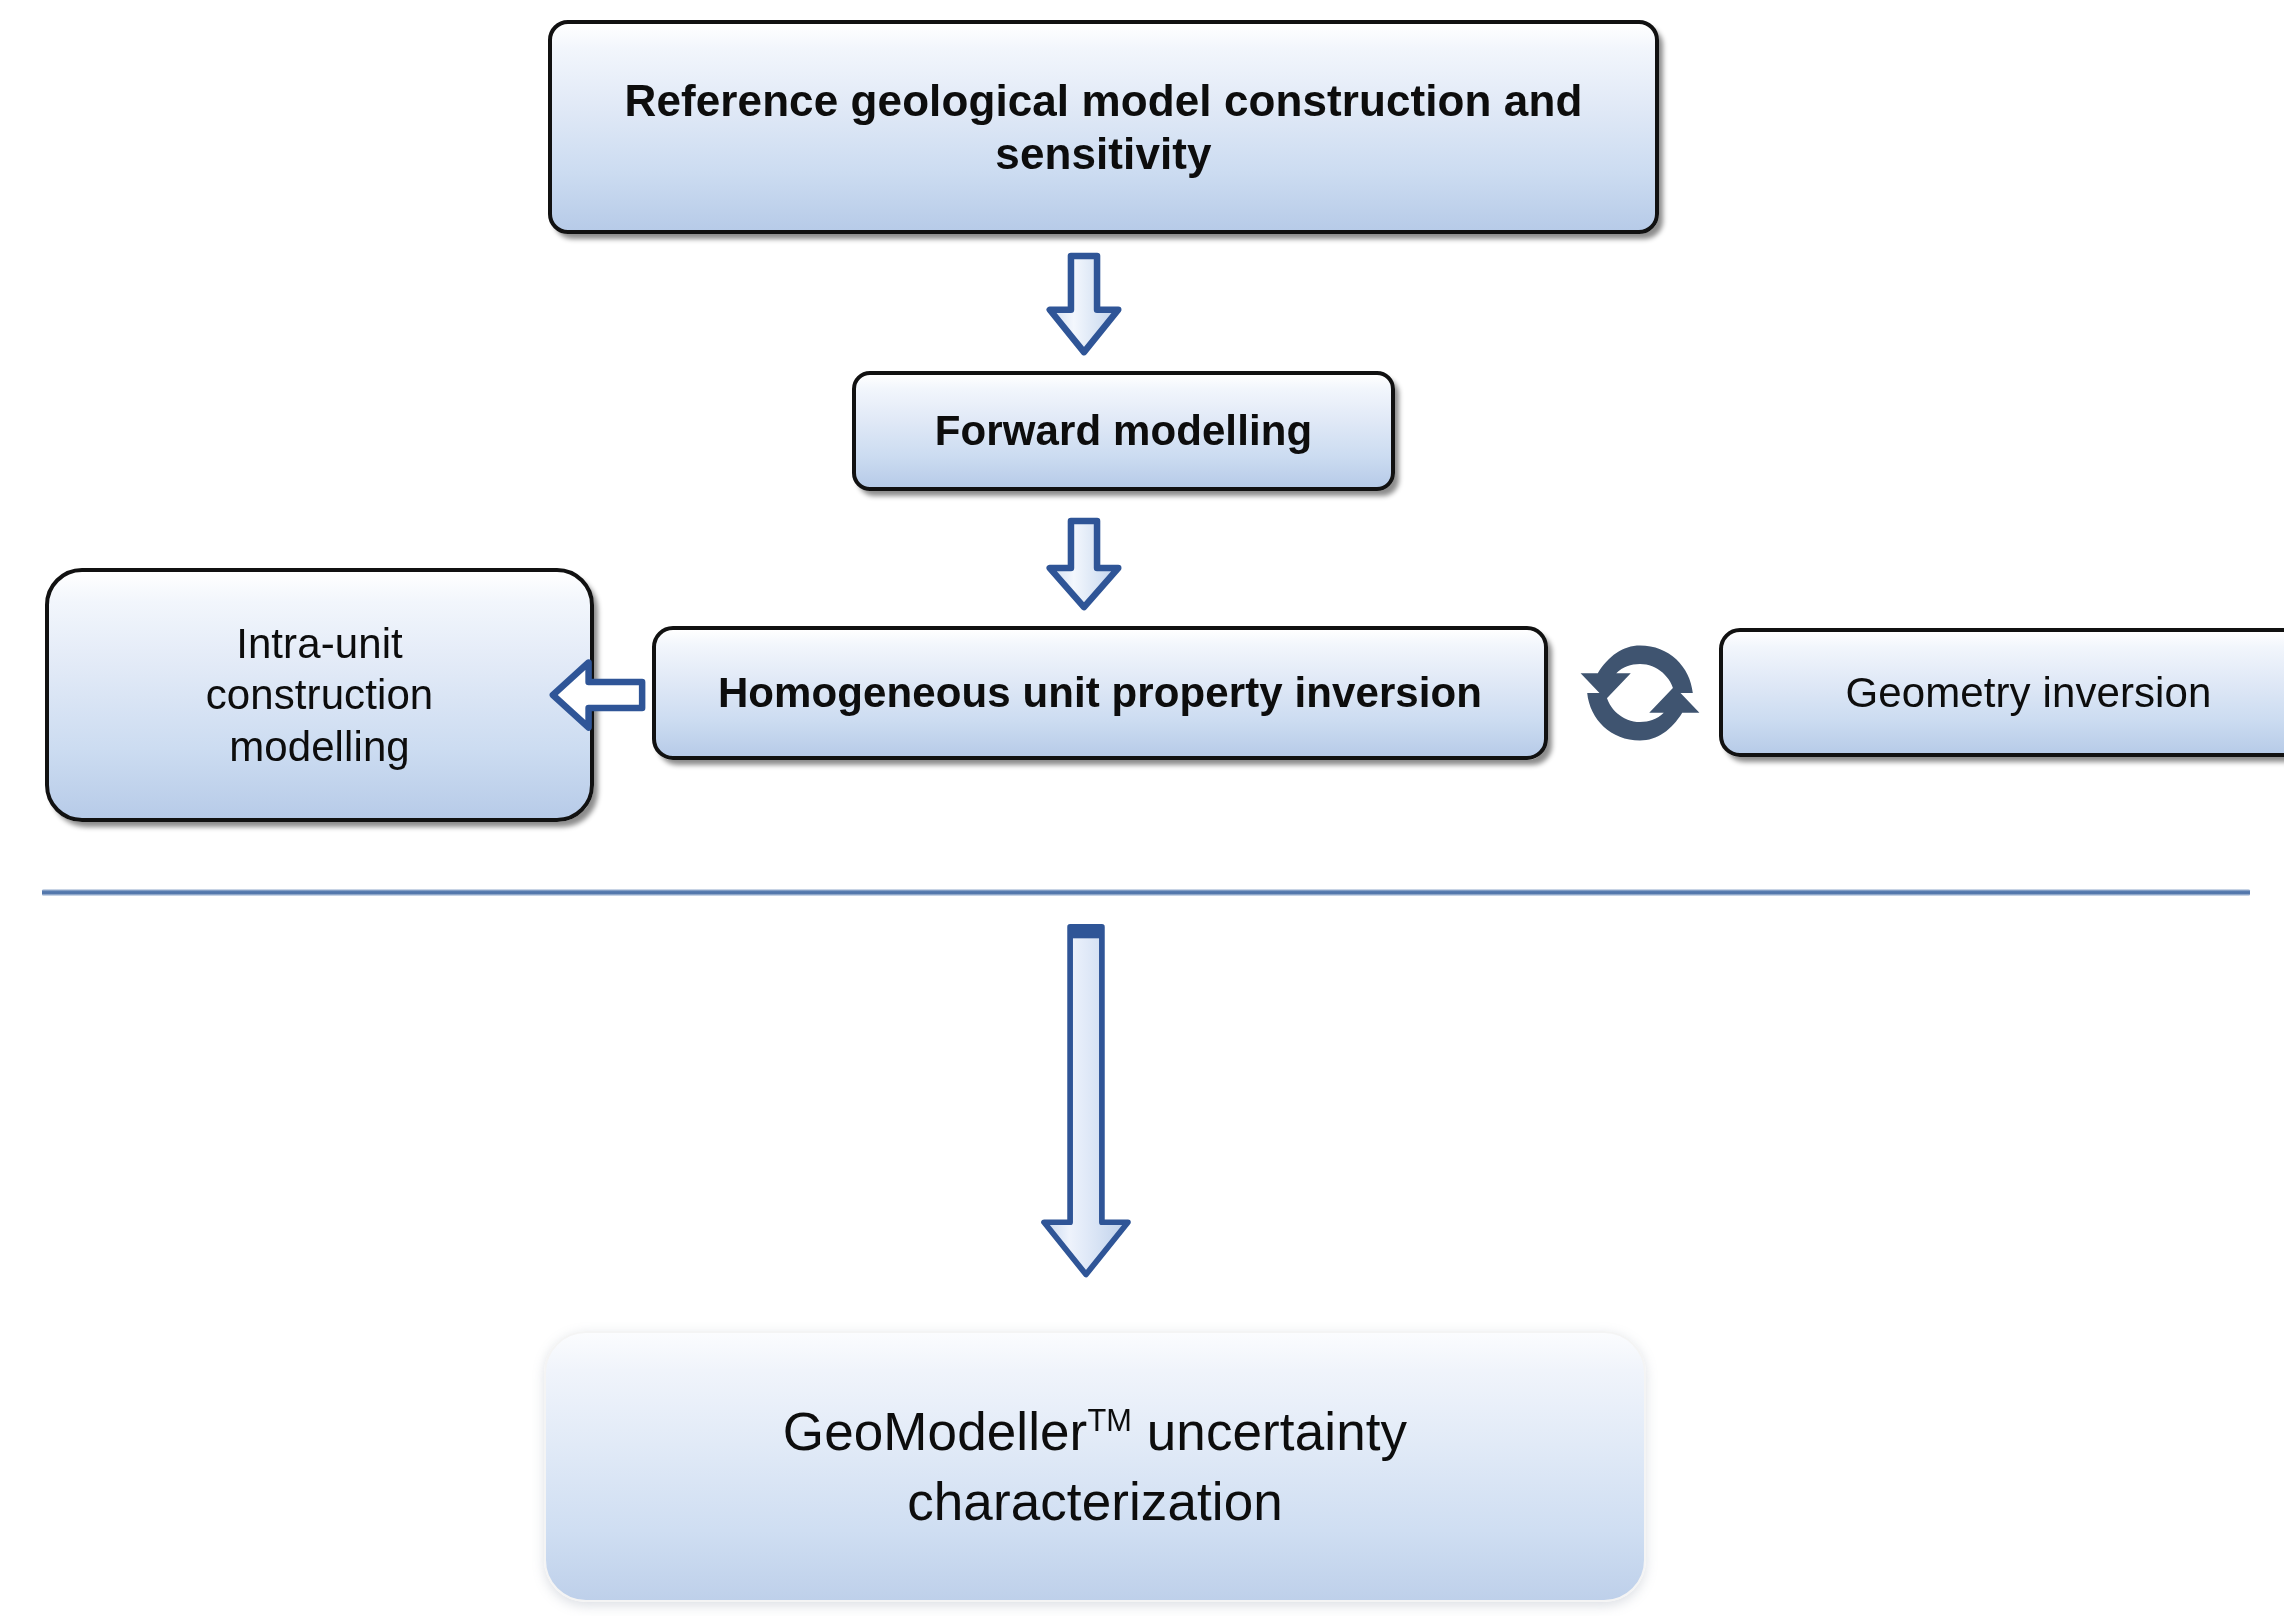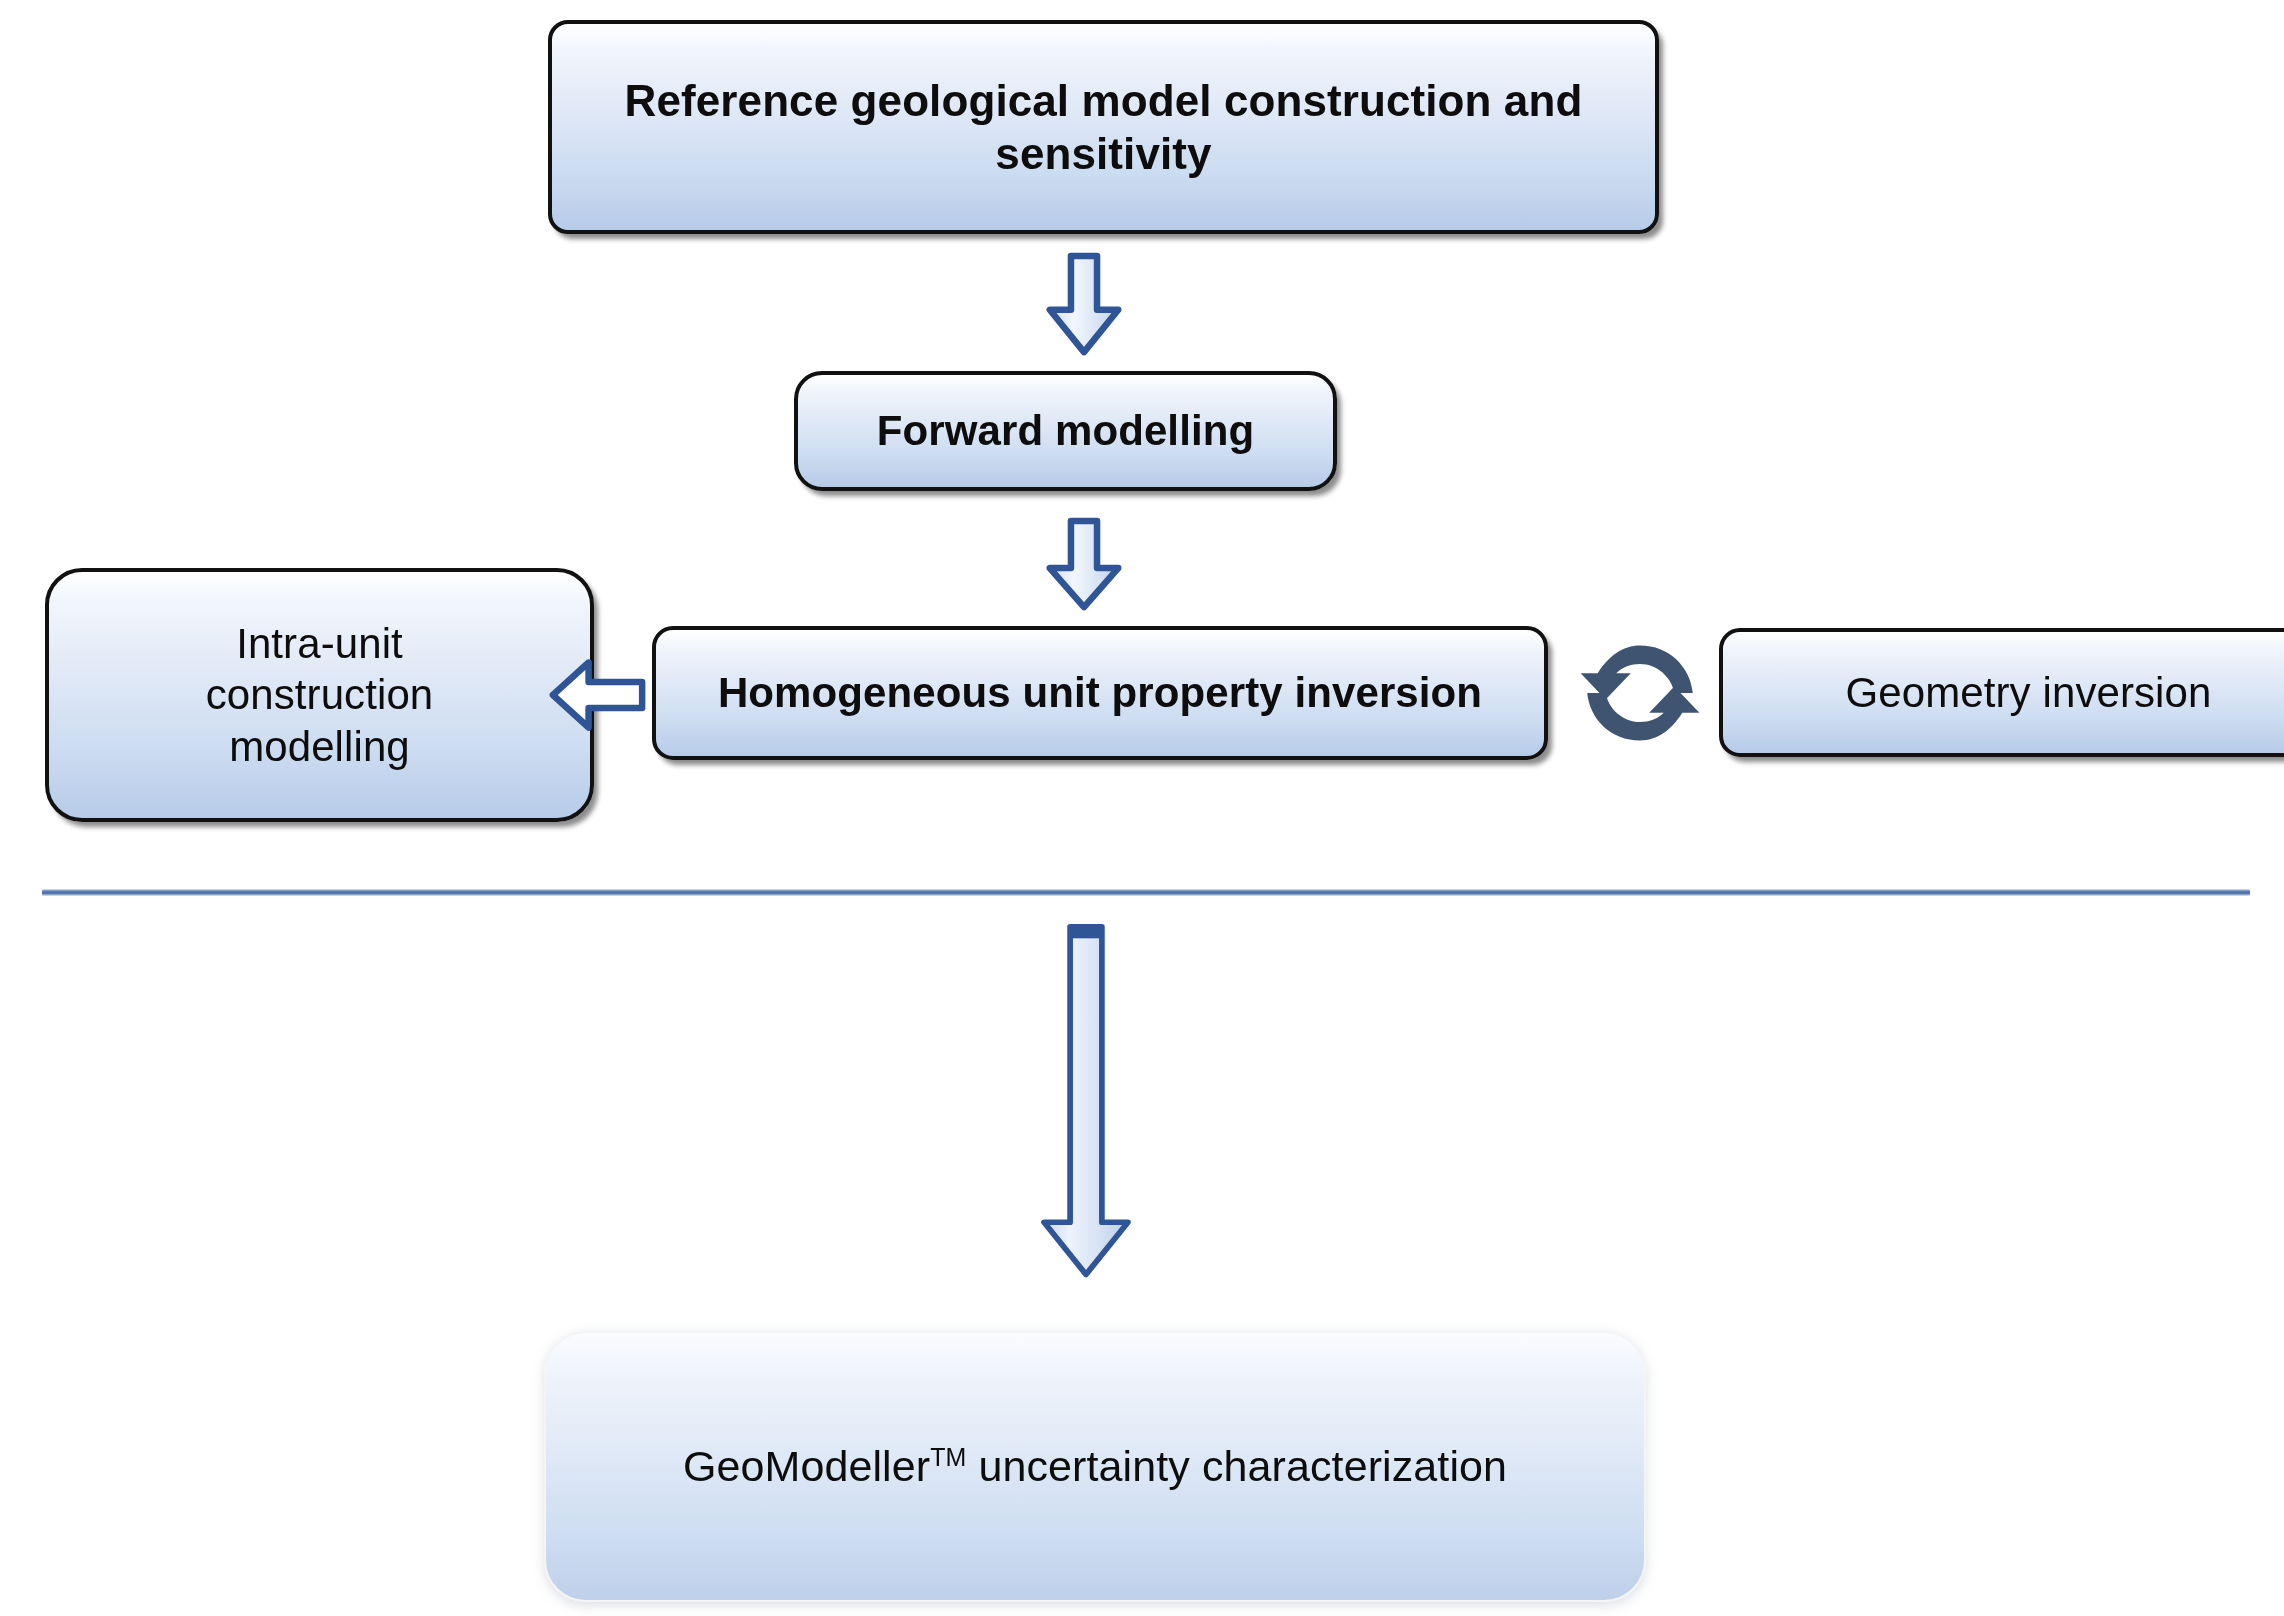--- a/index.html
+++ b/index.html
@@ -47,23 +47,23 @@
   #node-reference {
     left: 548px;  top: 20.4px;
     width: 1111px; height: 214px;
     border-radius: 20px;
     font-size: 44px;
     font-weight: 700;
     padding: 0 37px;
   }
 
   #node-forward {
-    left: 794px; top: 371px;
+    left: 852px; top: 371px;
     width: 543px;  height: 120px;
-    border-radius: 28px;
+    border-radius: 18px;
     font-size: 42px;
     font-weight: 700;
     padding: 0 23px;
   }
 
   #node-intra {
     left: 45px;   top: 568px;
     width: 549px; height: 254px;
     border-radius: 37px;
     font-size: 42px;
@@ -88,21 +88,21 @@
     font-weight: 400;
     padding: 0 21px;
   }
 
   
   #node-final {
     left: 544px;  top: 1331px;
     width: 1102px; height: 271px;
     border: 2.4px solid #f4f4f4;
     border-radius: 42px;
-    font-size: 43px;
+    font-size: 53px;
     font-weight: 400;
     padding: 0 49px;
     background: linear-gradient(to bottom,
         #fbfcfe 0%,
         #f0f4fb 14%,
         #e1eaf7 42%,
         #cfdef2 74%,
         #bed0ea 100%);
     box-shadow: 0 3.3px 11.4px rgba(120,130,150,0.25);
   }

